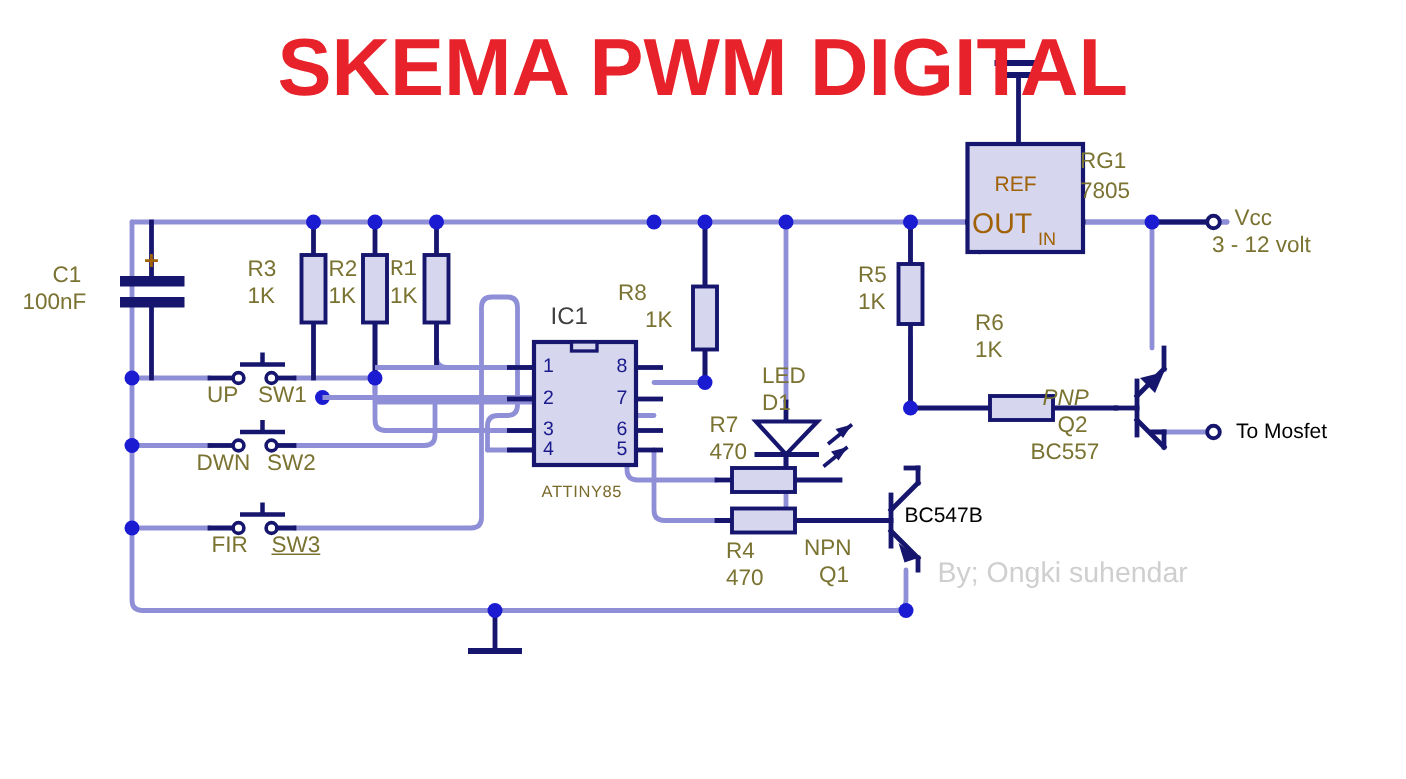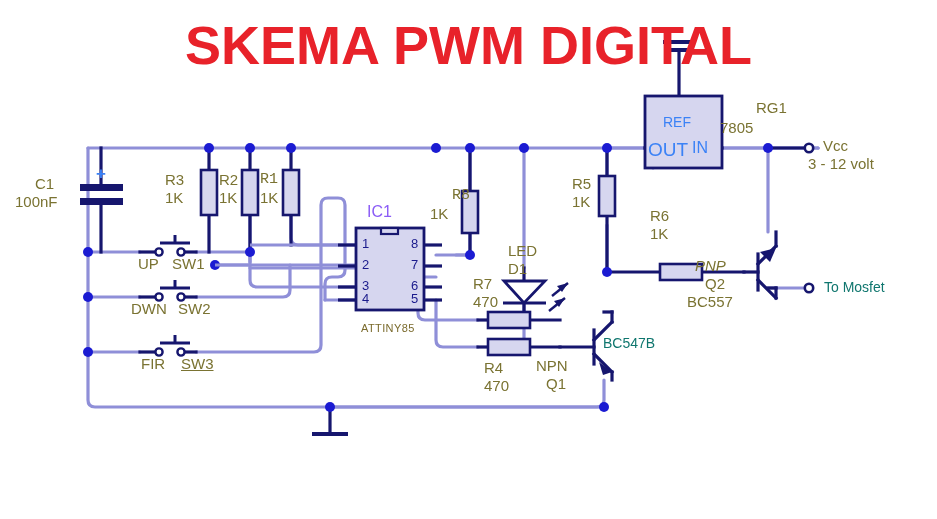--- a/index.html
+++ b/index.html
@@ -41,25 +41,25 @@
   }
   .lbl {
     position: absolute;
     font-family: "Liberation Sans", sans-serif;
     font-size: 15px;
     color: #7a7332;
     white-space: nowrap;
     line-height: 1.12;
     z-index: 6;
   }
-  .lbl.dark  { color: #3b82f6; }
-  .lbl.ic    { color: #8b5cf6; font-size: 16px; }
+  .lbl.dark  { color: #a16207; }
+  .lbl.ic    { color: #404040; font-size: 16px; }
   .lbl.small { font-size: 11px; color: #7a6a2c; letter-spacing: .4px; }
   .lbl.pin   { color: #1a1a8c; font-size: 13px; }
-  .lbl.blk   { color: #0f766e; font-size: 14px; }
+  .lbl.blk   { color: #000000; font-size: 14px; }
   .watermark {
     position: absolute;
     font-family: "Liberation Sans", sans-serif;
     font-size: 19px;
     color: #cfcfcf;
     white-space: nowrap;
     z-index: 4;
   }
 </style>
 </head>
@@ -324,21 +324,21 @@
 
   <div class="lbl" style="left:165px; top:172px;">R3</div>
   <div class="lbl" style="left:165px; top:190px;">1K</div>
 
   <div class="lbl" style="left:219px; top:172px;">R2</div>
   <div class="lbl" style="left:219px; top:190px;">1K</div>
 
   <div class="lbl" style="left:260px; top:172px;font-family:Liberation Mono, monospace;">R1</div>
   <div class="lbl" style="left:260px; top:190px;">1K</div>
 
-  <div class="lbl" style="left:452px; top:188px;font-family:Liberation Mono, monospace;">R8</div>
+  <div class="lbl" style="left:412px; top:188px;">R8</div>
   <div class="lbl" style="left:430px; top:206px;">1K</div>
 
   <div class="lbl" style="left:473px; top:276px;">R7</div>
   <div class="lbl" style="left:473px; top:294px;">470</div>
 
   <div class="lbl" style="left:484px; top:360px;">R4</div>
   <div class="lbl" style="left:484px; top:378px;">470</div>
 
   <div class="lbl" style="left:572px; top:176px;">R5</div>
   <div class="lbl" style="left:572px; top:194px;">1K</div>
@@ -361,31 +361,32 @@
   <div class="lbl" style="left:508px; top:261px;">D1</div>
 
   <div class="lbl" style="left:536px; top:358px;">NPN</div>
   <div class="lbl" style="left:546px; top:376px;text-align:right;">Q1</div>
   <div class="lbl blk" style="left:603px; top:336px;">BC547B</div>
 
   <div class="lbl" style="left:695px; top:258px;font-style:italic;">PNP</div>
   <div class="lbl" style="left:705px; top:276px;">Q2</div>
   <div class="lbl" style="left:687px; top:294px;text-align:right;">BC557</div>
 
-  <div class="lbl" style="left:720px; top:100px;padding-left:36px;">RG1</div>
+  <div class="lbl" style="left:720px; top:100px;">RG1</div>
   <div class="lbl" style="left:720px; top:120px;">7805</div>
   <div class="lbl dark" style="left:663px; top:115px; font-size:14px;">REF</div>
   <div class="lbl dark" style="left:648px; top:139px; font-size:19px;">OUT</div>
-  <div class="lbl dark" style="left:692px; top:139px; font-size:16px;">IN</div>
+  <div class="lbl dark" style="left:692px; top:153px; font-size:12px;">IN</div>
 
   <div class="lbl" style="left:138px; top:256px;">UP</div>
   <div class="lbl" style="left:172px; top:256px;">SW1</div>
   <div class="lbl" style="left:131px; top:301px;">DWN</div>
   <div class="lbl" style="left:178px; top:301px;">SW2</div>
   <div class="lbl" style="left:141px; top:356px;">FIR</div>
   <div class="lbl" style="left:181px; top:356px;text-decoration:underline;">SW3</div>
 
   <div class="lbl" style="left:823px; top:138px;">Vcc</div>
   <div class="lbl" style="left:808px; top:156px;">3 - 12 volt</div>
   <div class="lbl blk" style="left:824px; top:280px;">To Mosfet</div>
 
+  <div class="watermark" style="left:625px; top:372px;">By; Ongki suhendar</div>
 
 </div>
 
 </body></html>

